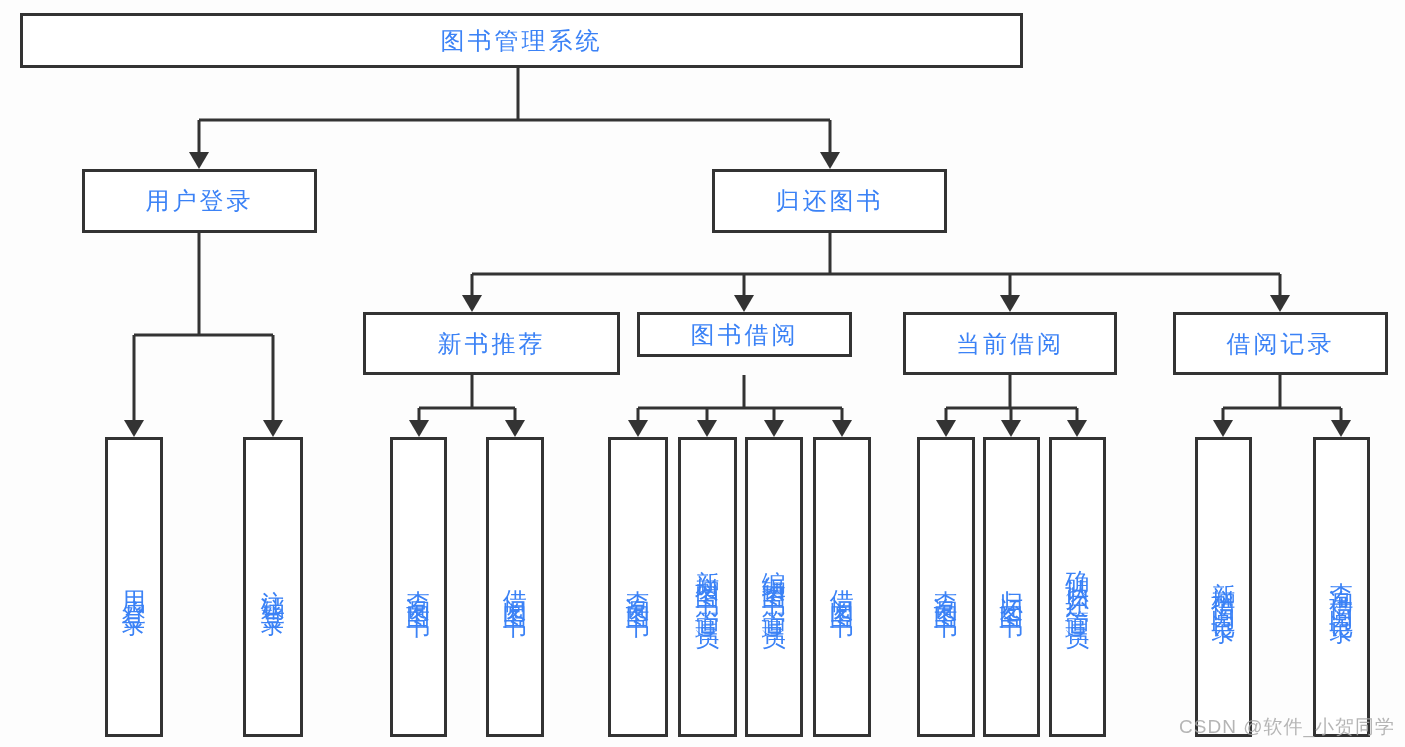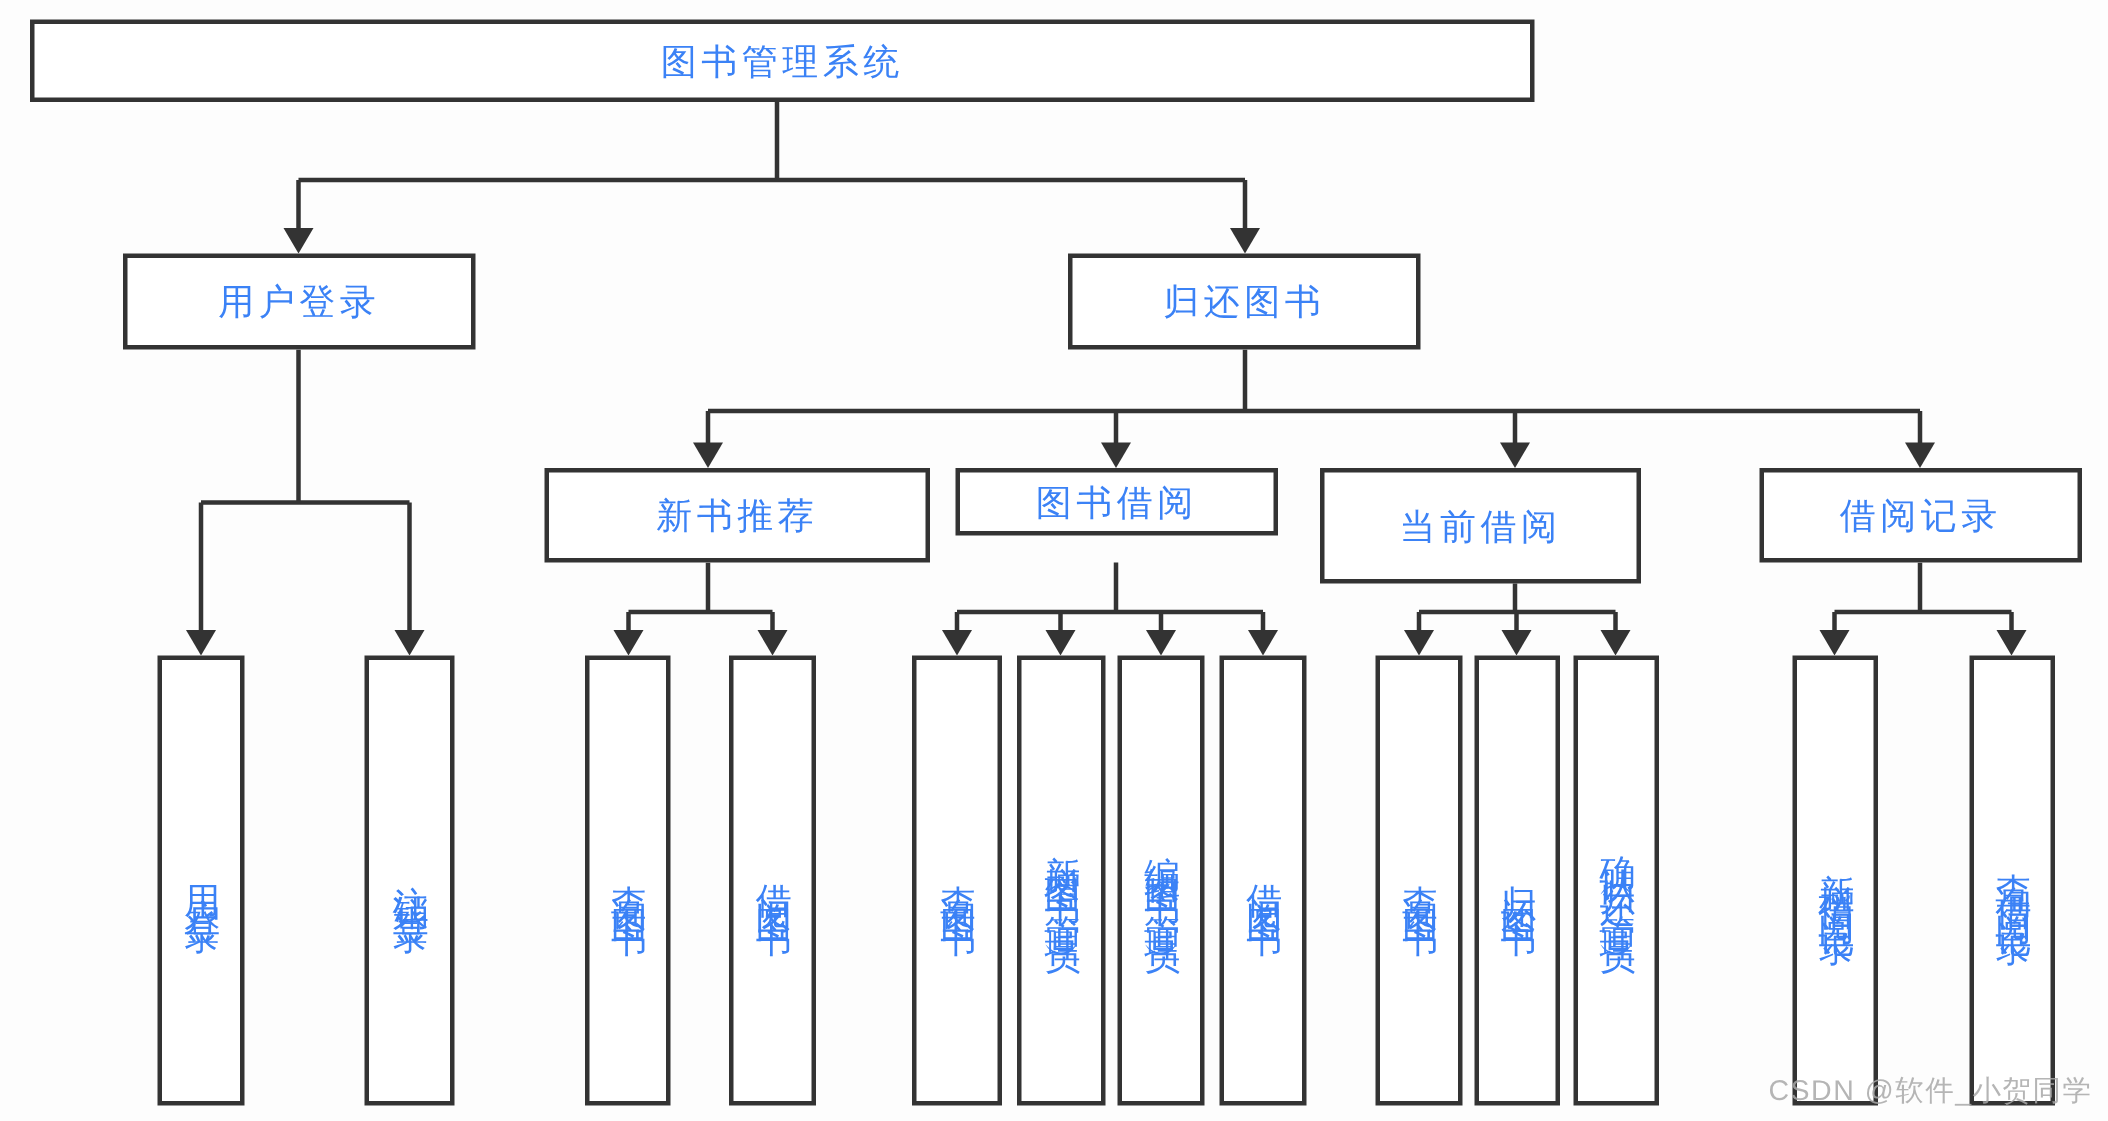--- a/index.html
+++ b/index.html
@@ -102,21 +102,21 @@
   <div class="box h" style="left:712px;top:169px;width:235px;height:64px">
     <span>归还图书</span>
   </div>
 
   <div class="box h" style="left:363px;top:312px;width:257px;height:63px">
     <span>新书推荐</span>
   </div>
   <div class="box h" style="left:637px;top:312px;width:215px;height:45px">
     <span>图书借阅</span>
   </div>
-  <div class="box h" style="left:880px;top:312px;width:214px;height:77px">
+  <div class="box h" style="left:903px;top:312px;width:214px;height:63px">
     <span>当前借阅</span>
   </div>
   <div class="box h" style="left:1173px;top:312px;width:215px;height:63px">
     <span>借阅记录</span>
   </div>
 
   <div class="box v" style="left:105px;top:437px;width:58px;height:300px">
     <span>用户登录</span>
   </div>
   <div class="box v" style="left:243px;top:437px;width:60px;height:300px">

